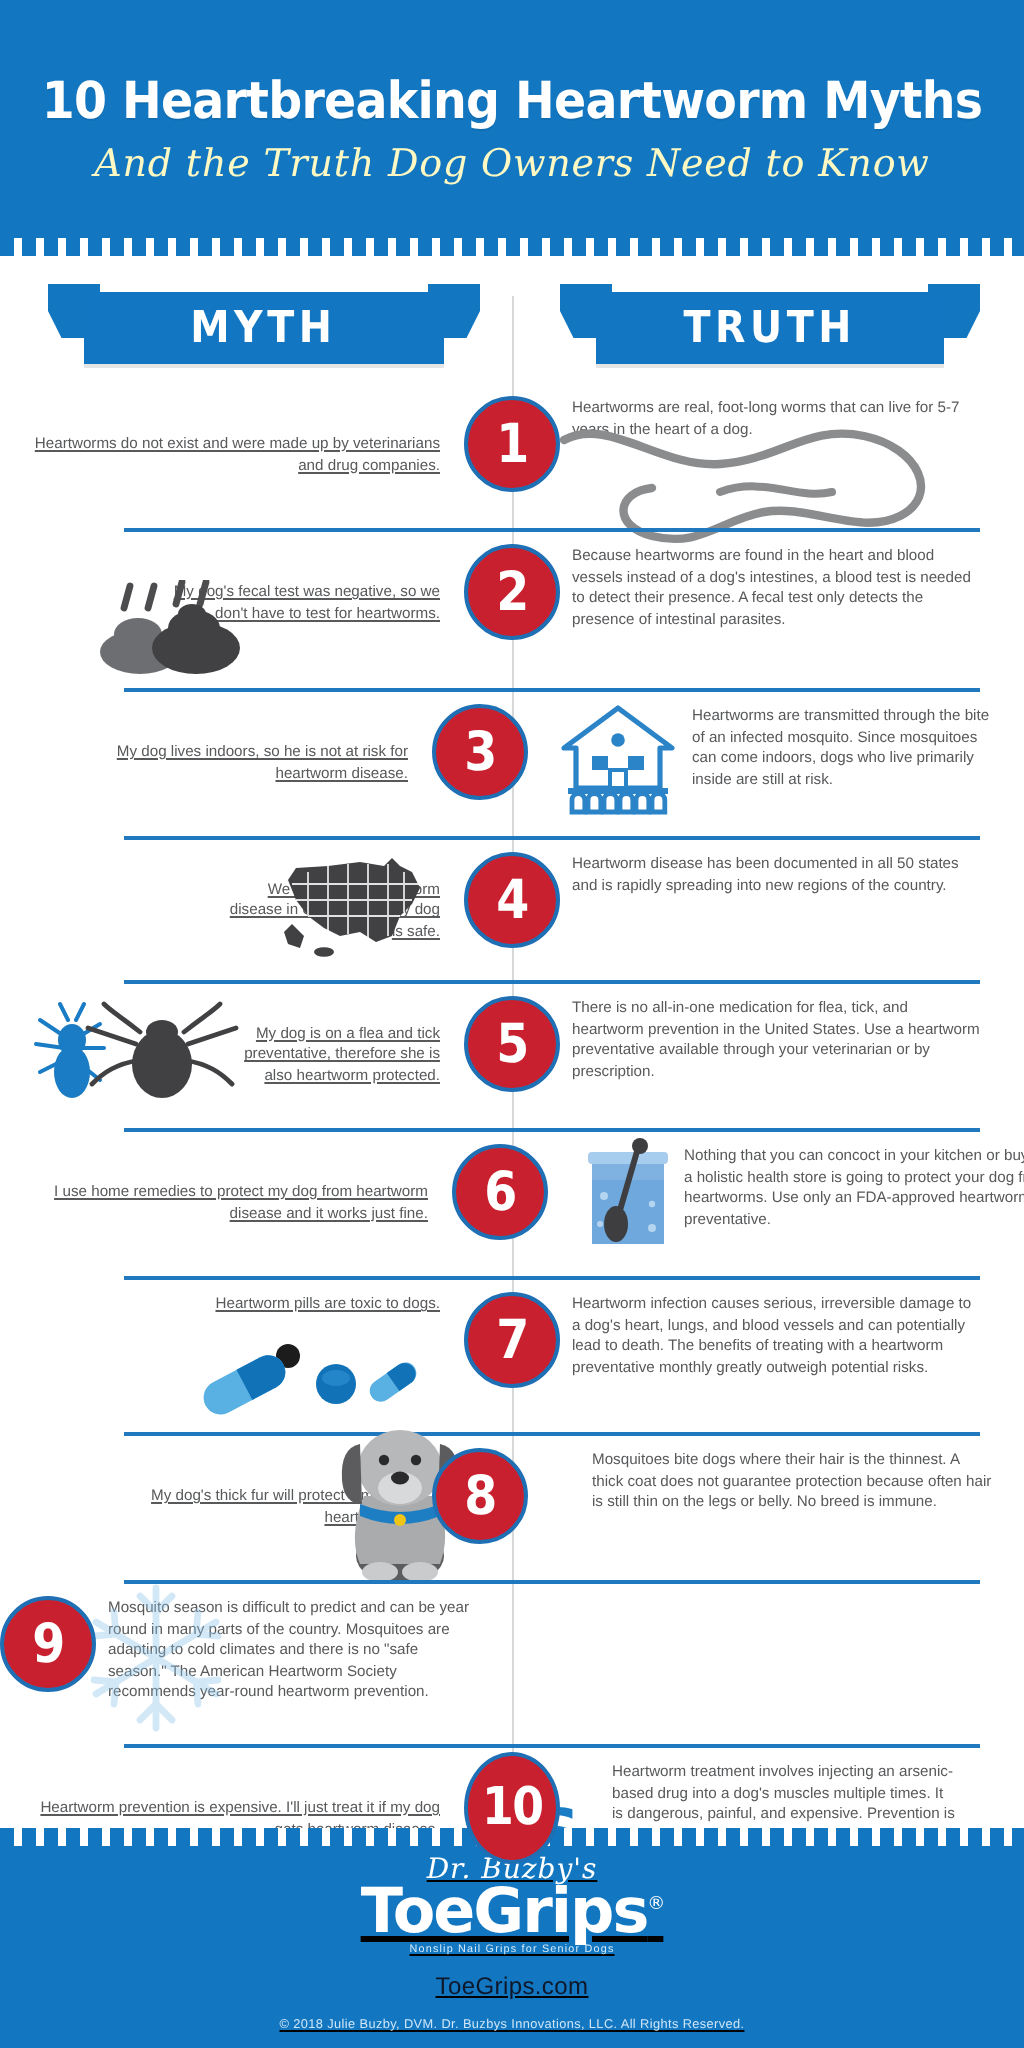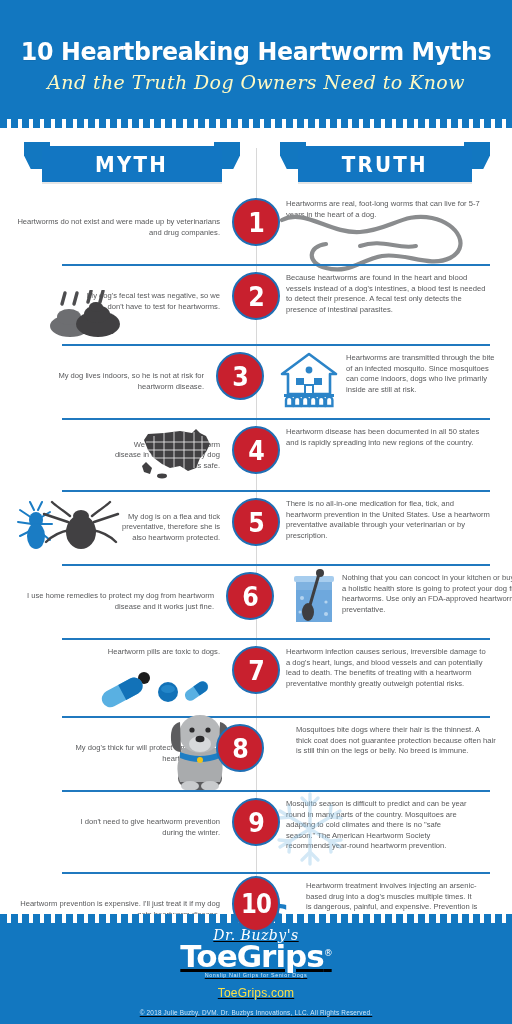--- a/index.html
+++ b/index.html
@@ -135,20 +135,21 @@
     display: flex;
     align-items: flex-start;
     min-height: 72px;
   }
   .myth-text {
     color: #58595b;
     font-size: 7.6px;
     line-height: 10.6px;
     text-align: right;
     font-family: "Liberation Sans", sans-serif;
+    text-decoration: underline;
   }
   .truth-text {
     color: #58595b;
     font-size: 7.6px;
     line-height: 10.6px;
     text-align: left;
     font-family: "Liberation Sans", sans-serif;
   }
 
   
@@ -232,21 +233,21 @@
     position: relative;
   }
   .logo-main sup { font-size: 9px; vertical-align: super; font-weight: normal; }
   .logo-tag {
     color: #d8ecfb;
     font-size: 5.4px;
     letter-spacing: 0.6px;
     margin-top: 1px;
   }
   .footer-url {
-    color: #fde047;
+    color: #0f172a;
     font-size: 12px;
     margin-top: 8px;
     letter-spacing: 0.2px;
   }
   .footer-copy {
     color: #cfe6f8;
     font-size: 6.4px;
     margin-top: 9px;
     letter-spacing: 0.2px;
   }
@@ -507,23 +508,20 @@
           <span>8</span>
         </div>
       </div>
       <div class="col-truth">
         <div class="truth-text" style="width:200px;margin-left:26px;">Mosquitoes bite dogs where their hair is the thinnest. A thick coat does not guarantee protection because often hair is still thin on the legs or belly. No breed is immune.</div>
       </div>
     </div>
 
     <div class="row" style="min-height:82px;">
       <div class="row-sep"></div>
-      <div class="col-myth">
-        <div class="myth-text" style="width:150px;">I don't need to give heartworm prevention during the winter.</div>
-      </div>
       <div class="col-num">
         <div class="circle">
           <span>9</span>
         </div>
       </div>
       <div class="col-truth">
         <div class="icon-art art-snow">
           <svg width="72" height="78" viewBox="0 0 72 78">
             <g stroke="#8ec5e8" stroke-width="3.4" stroke-linecap="round" fill="none">
               <path d="M36 4 V74 M6 21 L66 57 M6 57 L66 21"></path>

